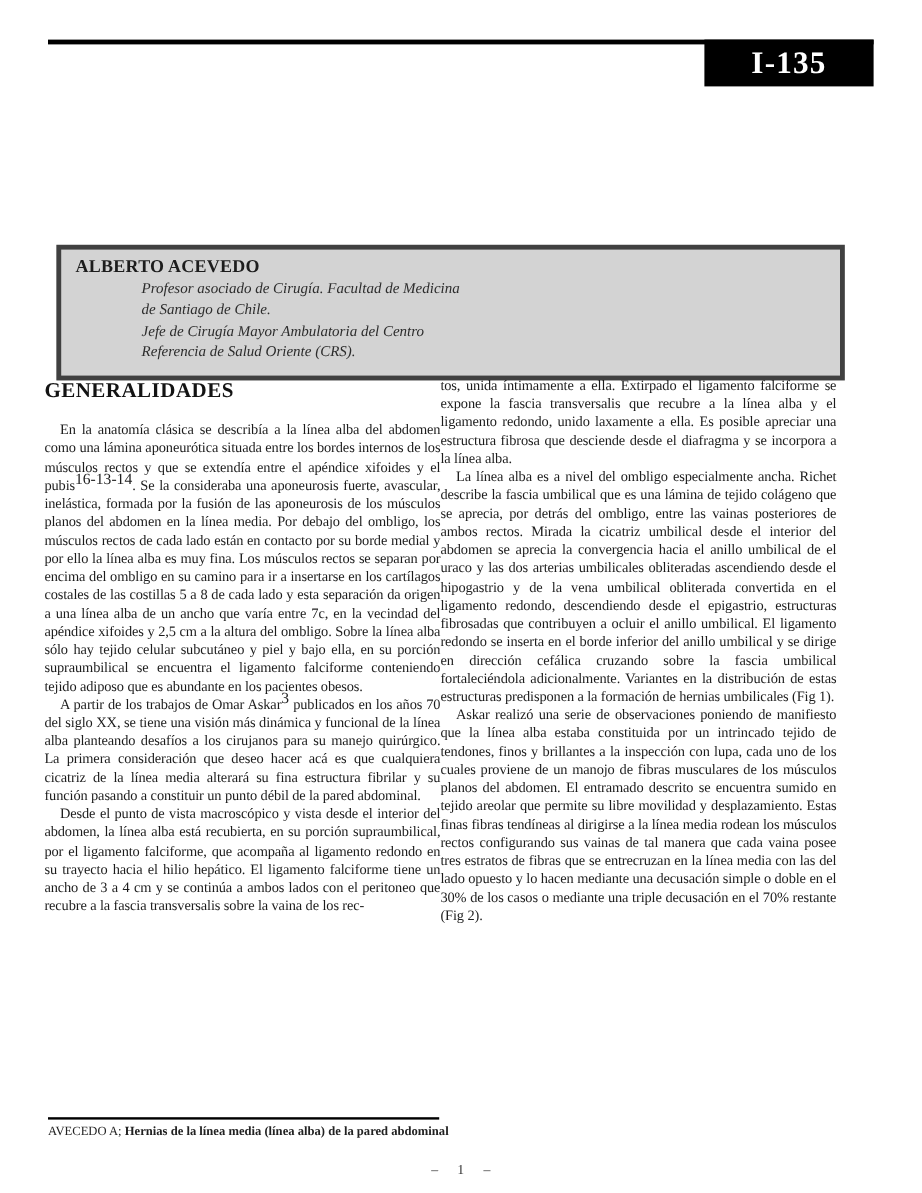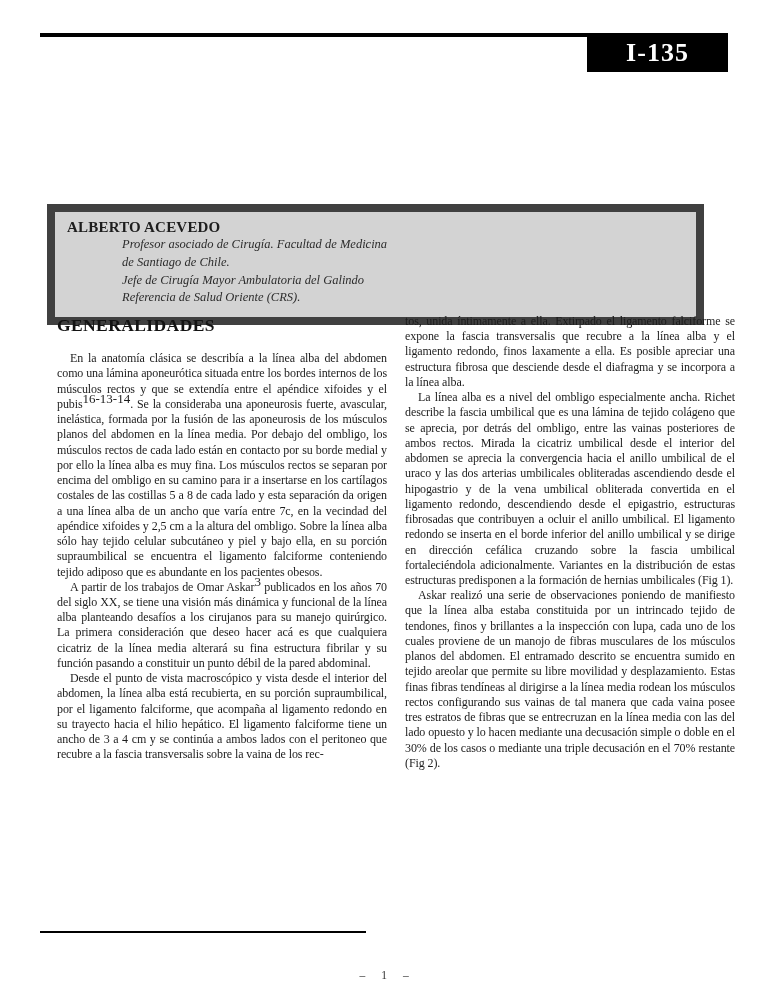--- a/index.html
+++ b/index.html
@@ -13,25 +13,25 @@
     position:absolute; top:33px; left:587px; width:141px; height:39px;
     background:#000; color:#fff; display:flex; align-items:center; justify-content:center;
     font-size:26px; font-weight:bold; letter-spacing:1px;
   }
   .title { position:absolute; top:74px; left:45px; width:700px; margin:0;
     font-variant:small-caps; font-weight:bold; font-size:31px; line-height:1.17;
     letter-spacing:0.5px; color:#131313; }
   .title-line { display:block; white-space:nowrap; }
   .author-box {
     position:absolute; top:204px; left:47px; width:657px; min-height:95px; box-sizing:border-box;
-    background:#d3d3d3; border:8px solid #404040; padding:7px 12px 10px;
+    background:#d3d3d3; border:4px solid #404040; padding:7px 12px 10px;
   }
   .author-name { font-weight:bold; font-size:15px; letter-spacing:0.2px; color:#1d1d1d; }
   .author-line { margin-left:55px; font-size:12.5px; line-height:1.42; color:#2c2c2c;font-style:italic; }
-  .columns { position:absolute; top:314px; left:57px; width:678px; display:flex; gap:18px; }
+  .columns { position:absolute; top:314px; left:37px; width:678px; display:flex; }
   .column { width:330px; text-align:justify; font-size:12px; line-height:1.27;
     letter-spacing:-0.1px; hyphens:auto; color:#1c1c1c; }
   .col-heading { font-size:17.5px; font-weight:bold; letter-spacing:0.4px;
     margin:26px 0 15px; text-align:left; color:#131313; }
   .column > .col-heading:first-child { margin-top:0; }
   .body-para { margin:0; }
   .body-para.indent { text-indent:13px; }
   sup { font-size:13px; line-height:0; letter-spacing:0; }
   .footer { position:absolute; top:931px; left:40px; width:690px; font-size:10.5px;
     line-height:1.45; color:#222; }
@@ -50,39 +50,42 @@
 
   <div class="code-box">
     <span>I-135</span>
   </div>
 
 
   <div class="author-box">
     <div class="author-name">ALBERTO ACEVEDO</div>
     <div class="author-line">Profesor asociado de Cirugía. Facultad de Medicina</div>
     <div class="author-line">de Santiago de Chile.</div>
-    <div class="author-line">Jefe de Cirugía Mayor Ambulatoria del Galindo</div>
+    <div class="author-line">Jefe de Cirugía Mayor Ambulatoria del Centro</div>
     <div class="author-line">Referencia de Salud Oriente (CRS).</div>
   </div>
 
   <div class="columns">
     <div class="column">
         <h2 class="col-heading">GENERALIDADES</h2>
         <p class="body-para indent">En la anatomía clásica se describía a la línea alba del abdomen como una lámina aponeurótica situada entre los bordes internos de los músculos rectos y que se extendía entre el apéndice xifoides y el pubis<sup>16-13-14</sup>. Se la consideraba una aponeurosis fuerte, avascular, inelástica, formada por la fusión de las aponeurosis de los músculos planos del abdomen en la línea media. Por debajo del ombligo, los músculos rectos de cada lado están en contacto por su borde medial y por ello la línea alba es muy fina. Los músculos rectos se separan por encima del ombligo en su camino para ir a insertarse en los cartílagos costales de las costillas 5 a 8 de cada lado y esta separación da origen a una línea alba de un ancho que varía entre 7c, en la vecindad del apéndice xifoides y 2,5 cm a la altura del ombligo. Sobre la línea alba sólo hay tejido celular subcutáneo y piel y bajo ella, en su porción supraumbilical se encuentra el ligamento falciforme conteniendo tejido adiposo que es abundante en los pacientes obesos.</p>
         <p class="body-para indent">A partir de los trabajos de Omar Askar<sup>3</sup> publicados en los años 70 del siglo XX, se tiene una visión más dinámica y funcional de la línea alba planteando desafíos a los cirujanos para su manejo quirúrgico. La primera consideración que deseo hacer acá es que cualquiera cicatriz de la línea media alterará su fina estructura fibrilar y su función pasando a constituir un punto débil de la pared abdominal.</p>
         <p class="body-para indent">Desde el punto de vista macroscópico y vista desde el interior del abdomen, la línea alba está recubierta, en su porción supraumbilical, por el ligamento falciforme, que acompaña al ligamento redondo en su trayecto hacia el hilio hepático. El ligamento falciforme tiene un ancho de 3 a 4 cm y se continúa a ambos lados con el peritoneo que recubre a la fascia transversalis sobre la vaina de los rec-</p>
       </div>
     <div class="column">
-        <p class="body-para">tos, unida íntimamente a ella. Extirpado el ligamento falciforme se expone la fascia transversalis que recubre a la línea alba y el ligamento redondo, finos laxamente a ella. Es posible apreciar una estructura fibrosa que desciende desde el diafragma y se incorpora a la línea alba.</p>
+        <p class="body-para">tos, unida íntimamente a ella. Extirpado el ligamento falciforme se expone la fascia transversalis que recubre a la línea alba y el ligamento redondo, unido laxamente a ella. Es posible apreciar una estructura fibrosa que desciende desde el diafragma y se incorpora a la línea alba.</p>
         <p class="body-para indent">La línea alba es a nivel del ombligo especialmente ancha. Richet describe la fascia umbilical que es una lámina de tejido colágeno que se aprecia, por detrás del ombligo, entre las vainas posteriores de ambos rectos. Mirada la cicatriz umbilical desde el interior del abdomen se aprecia la convergencia hacia el anillo umbilical de el uraco y las dos arterias umbilicales obliteradas ascendiendo desde el hipogastrio y de la vena umbilical obliterada convertida en el ligamento redondo, descendiendo desde el epigastrio, estructuras fibrosadas que contribuyen a ocluir el anillo umbilical. El ligamento redondo se inserta en el borde inferior del anillo umbilical y se dirige en dirección cefálica cruzando sobre la fascia umbilical fortaleciéndola adicionalmente. Variantes en la distribución de estas estructuras predisponen a la formación de hernias umbilicales (Fig 1).</p>
         <p class="body-para indent">Askar realizó una serie de observaciones poniendo de manifiesto que la línea alba estaba constituida por un intrincado tejido de tendones, finos y brillantes a la inspección con lupa, cada uno de los cuales proviene de un manojo de fibras musculares de los músculos planos del abdomen. El entramado descrito se encuentra sumido en tejido areolar que permite su libre movilidad y desplazamiento. Estas finas fibras tendíneas al dirigirse a la línea media rodean los músculos rectos configurando sus vainas de tal manera que cada vaina posee tres estratos de fibras que se entrecruzan en la línea media con las del lado opuesto y lo hacen mediante una decusación simple o doble en el 30% de los casos o mediante una triple decusación en el 70% restante (Fig 2).</p>
       </div>
   </div>
 
   <div class="footer">
     <div class="footer-rule"></div>
+    <div>
+      <span>AVECEDO A; </span><span class="bold">Hernias de la línea media (línea alba) de la pared abdominal</span>
+    </div>
   </div>
 
   <div class="page-number">
     <span>–</span><span class="num">1</span><span>–</span>
   </div>
 
 </div>
 
 </body></html>

